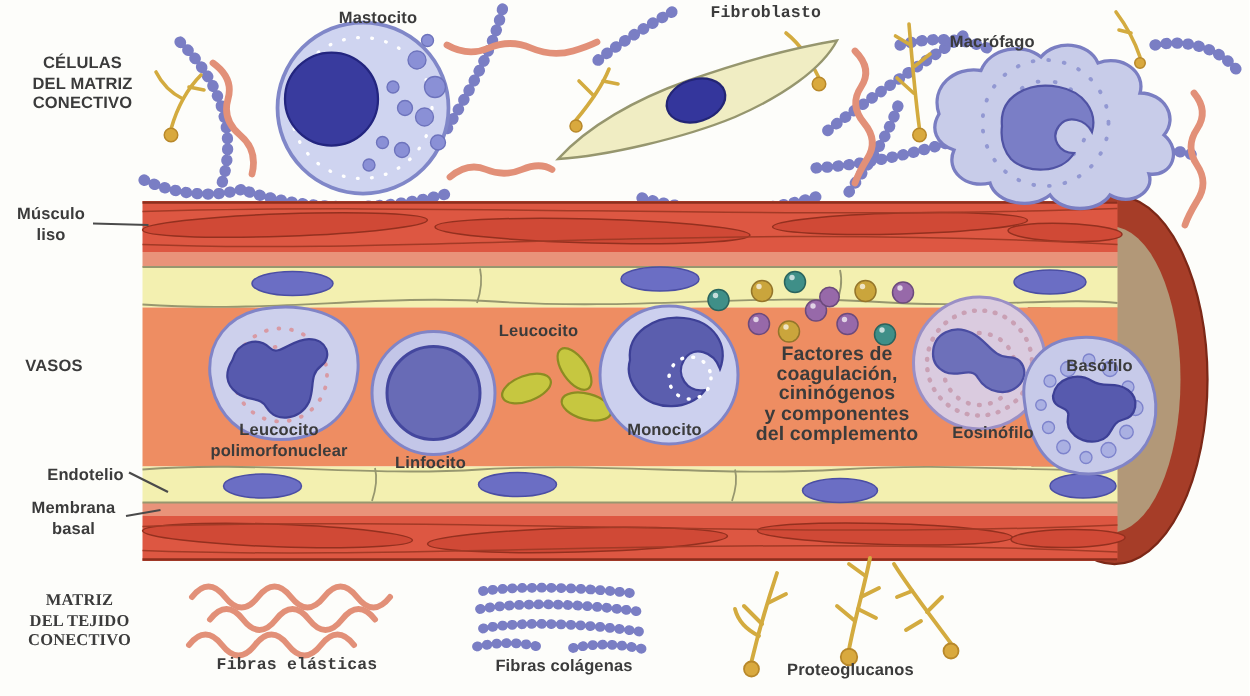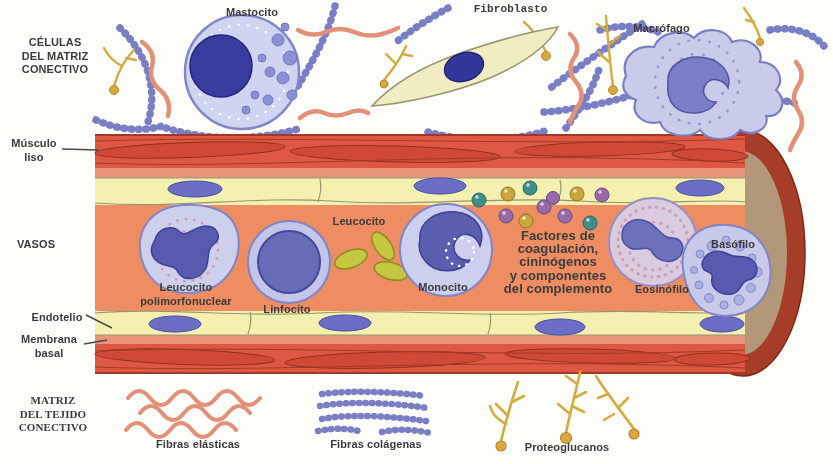--- a/index.html
+++ b/index.html
@@ -301,17 +301,17 @@
 y componentes
 del complemento</div>
 <div class="lbl" style="left:613px;top:283px;width:98px;">Eosinófilo</div>
 <div class="lbl" style="left:684px;top:210px;width:98px;margin-top:28px;">Basófilo</div>
 <div class="lbl" style="left:18px;top:311px;width:78px;text-align:center;">Endotelio</div>
 <div class="lbl" style="left:10px;top:333px;width:78px;">Membrana
 basal</div>
 <div class="lbl" style="left:6px;top:394px;width:94px;font-family:Liberation Serif, serif;">MATRIZ
 DEL TEJIDO
 CONECTIVO</div>
-<div class="lbl" style="left:128px;top:438px;width:140px;">Fibras elásticas</div>
+<div class="lbl" style="left:128px;top:438px;width:140px;font-family:Liberation Mono, monospace;">Fibras elásticas</div>
 <div class="lbl" style="left:496px;top:441px;width:142px;">Proteoglucanos</div>
 <div class="lbl" style="left:306px;top:438px;width:140px;">Fibras colágenas</div>
 
 </div>
 
 </body></html>

